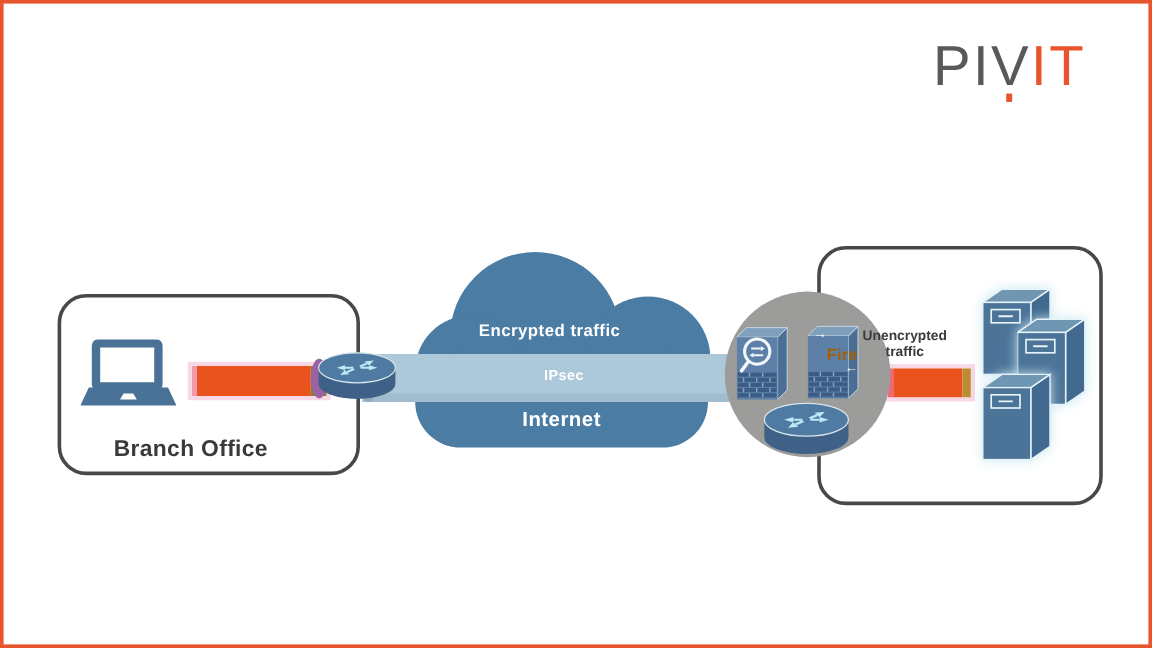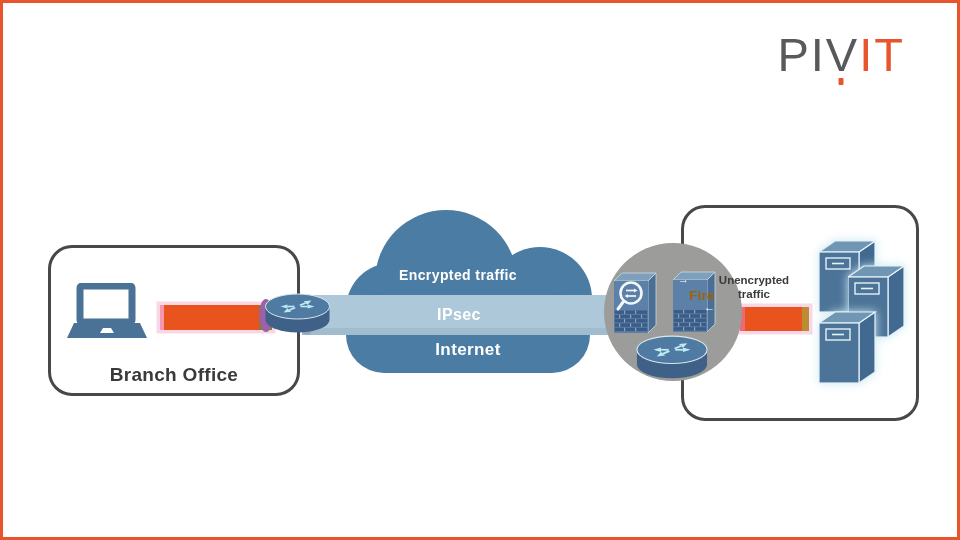--- a/index.html
+++ b/index.html
@@ -33,21 +33,21 @@
     border: 3px solid #484848; border-radius: 24px; background: #fff;
     z-index: 1;
   }
   #branch-box { left: 45px; top: 242px; width: 252px; height: 151px; }
   #hq-box     { left: 678px; top: 202px; width: 238px; height: 216px; }
 
   .site-label {
     color: #3A3A3A; font-size: 19px; font-weight: 600;
     letter-spacing: .3px; text-align: center; z-index: 6;
   }
-  #branch-label { left: 45px; top: 361px; width: 252px; }
+  #branch-label { left: 30px; top: 361px; width: 252px; }
   #hq-label     { left: 678px; top: 386px; width: 238px; }
 
   
   .pipe-orange {
     background: linear-gradient(90deg, #F398AE 0, #F398AE 4px, #E8531E 4px);
     box-shadow: 0 0 0 3.5px #F8D7E7;
   }
   #pipe-left {
     left: 157px; top: 302px; width: 112px; height: 25px;
     border-right: 13px solid #8F7B2E; z-index: 2;
@@ -74,21 +74,21 @@
   }
 
   
   #cloud { left: 341px; top: 204px; z-index: 2; }
   .cloud-text {
     color: #ffffff; font-weight: 600; text-align: center; z-index: 4;
     letter-spacing: .4px;
   }
   #encrypted-label { left: 331px; top: 264px; width: 248px; font-size: 14px; }
   #internet-label  { left: 341px; top: 337px; width: 248px; font-size: 17px; }
-  #ipsec-label     { left: 300px; top: 303px; width: 312px; font-size: 16px; }
+  #ipsec-label     { left: 311px; top: 303px; width: 312px; font-size: 12px; }
 
   
   #sec-circle {
     left: 601px; top: 240px; width: 138px; height: 138px;
     background: #9C9C9A; border-radius: 50%; z-index: 6;
   }
   .fw { z-index: 7; }
   #fw-left  { left: 611px; top: 269px; width: 46px; height: 62px; }
   #fw-right { left: 670px; top: 267px; width: 46px; height: 64px; }
   #fw-right .fw-label {

